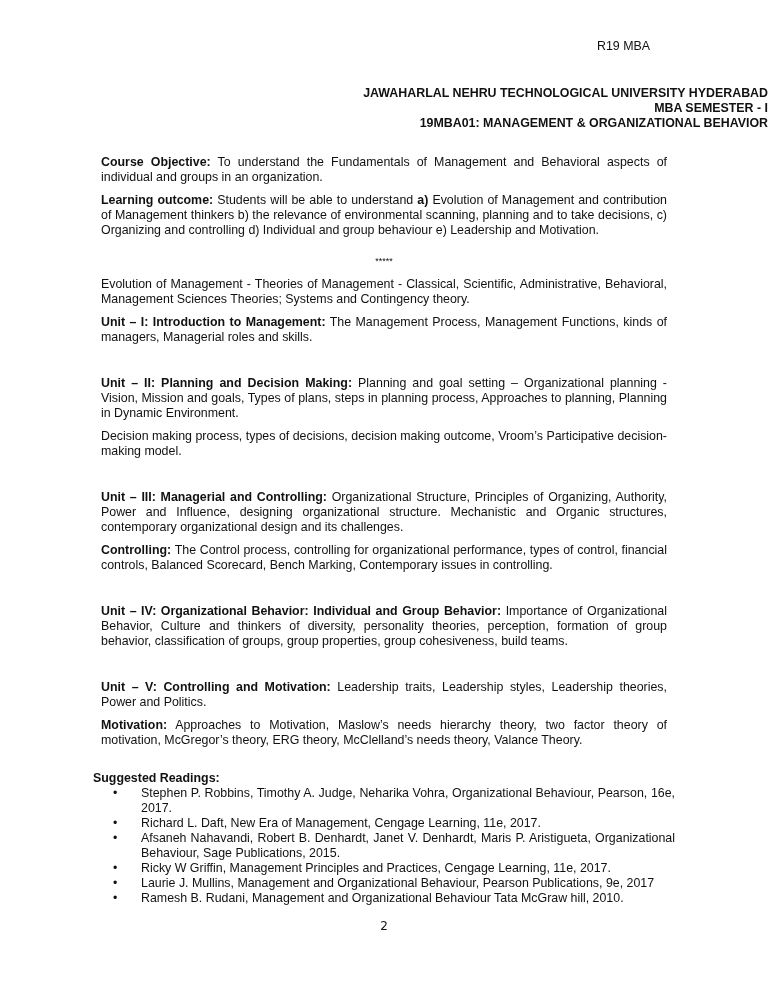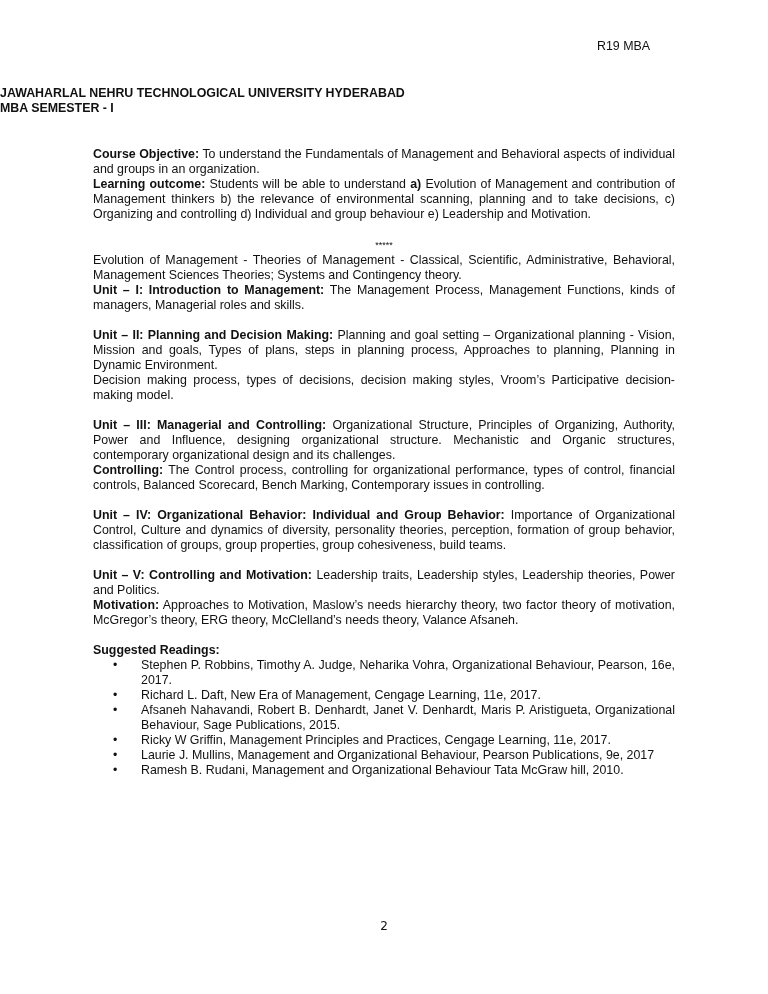--- a/index.html
+++ b/index.html
@@ -1,78 +1,79 @@
 <!DOCTYPE html>
 <html><head>
 <meta charset="utf-8">
 <style>
   html, body { margin: 0; padding: 0; background: #ffffff; }
   body { width: 768px; height: 994px; position: relative; overflow: hidden;
          font-family: "Liberation Sans", sans-serif; color: #111; font-size: 12.4px; }
   .page { position: absolute; left: 0; top: 0; width: 768px; height: 994px; }
   .hdr-right { position: absolute; top: 39px; right: 118px; font-size: 12.4px; }
-  .title-block { position: absolute; top: 86px; left: 0; width: 768px; text-align: left;
+  .title-block { position: absolute; top: 86px; left: 0; width: 768px; text-align: right;
                  font-weight: bold; font-size: 12.4px; line-height: 15px; }
   .content { position: absolute; left: 93px; top: 147px; width: 582px; line-height: 15px; }
-  .para { text-align: justify; margin: 0; }
+  .para { text-align: justify; margin: 8px; }
   .stars { text-align: center; font-size: 9px; line-height: 15px; margin-top: 16px; }
   .gap { height: 15px; }
   b { font-weight: bold; }
   ul { margin: 0; padding: 0; list-style: none; }
   li { position: relative; padding-left: 48px; text-align: justify; line-height: 15px; }
   li .bullet { position: absolute; left: 20px; top: 0; }
   .pagenum { position: absolute; top: 919px; left: 0; width: 768px; text-align: center;
              font-family: "DejaVu Sans", sans-serif; font-size: 12px; }
 </style>
 </head>
 <body>
 
 <div class="page">
 
   <div class="hdr-right">R19 MBA</div>
 
   <div class="title-block">
     <div>JAWAHARLAL NEHRU TECHNOLOGICAL UNIVERSITY HYDERABAD</div>
     <div>MBA SEMESTER - I</div>
+    <div>19MBA01: MANAGEMENT &amp; ORGANIZATIONAL BEHAVIOR</div>
   </div>
 
   <div class="content">
 
     <p class="para"><b>Course Objective:</b><span> To understand the Fundamentals of Management and Behavioral aspects of individual and groups in an organization.</span></p>
 
     <p class="para"><b>Learning outcome:</b><span> Students will be able to understand </span><b>a)</b><span> Evolution of Management and contribution of Management thinkers b) the relevance of environmental scanning, planning and to take decisions, c) Organizing and controlling d) Individual and group behaviour e) Leadership and Motivation.</span></p>
 
     <div class="stars">*****</div>
 
     <div>
       <p class="para">Evolution of Management - Theories of Management - Classical, Scientific, Administrative, Behavioral, Management Sciences Theories; Systems and Contingency theory.</p>
       <p class="para"><b>Unit – I: Introduction to Management:</b><span> The Management Process, Management Functions, kinds of managers, Managerial roles and skills.</span></p>
     </div>
     <div class="gap"></div>
 
     <div>
       <p class="para"><b>Unit – II: Planning and Decision Making:</b><span> Planning and goal setting – Organizational planning - Vision, Mission and goals, Types of plans, steps in planning process, Approaches to planning, Planning in Dynamic Environment.</span></p>
-      <p class="para">Decision making process, types of decisions, decision making styles, Vroom’s Participative decision-making model.</p>
+      <p class="para">Decision making process, types of decisions, decision making outcome, Vroom’s Participative decision-making model.</p>
     </div>
     <div class="gap"></div>
 
     <div>
       <p class="para"><b>Unit – III: Managerial and Controlling:</b><span> Organizational Structure, Principles of Organizing, Authority, Power and Influence, designing organizational structure. Mechanistic and Organic structures, contemporary organizational design and its challenges.</span></p>
       <p class="para"><b>Controlling:</b><span> The Control process, controlling for organizational performance, types of control, financial controls, Balanced Scorecard, Bench Marking, Contemporary issues in controlling.</span></p>
     </div>
     <div class="gap"></div>
 
     <div>
-      <p class="para"><b>Unit – IV: Organizational Behavior: Individual and Group Behavior:</b><span> Importance of Organizational Control, Culture and dynamics of diversity, personality theories, perception, formation of group behavior, classification of groups, group properties, group cohesiveness, build teams.</span></p>
+      <p class="para"><b>Unit – IV: Organizational Behavior: Individual and Group Behavior:</b><span> Importance of Organizational Behavior, Culture and thinkers of diversity, personality theories, perception, formation of group behavior, classification of groups, group properties, group cohesiveness, build teams.</span></p>
     </div>
     <div class="gap"></div>
 
     <div>
       <p class="para"><b>Unit – V: Controlling and Motivation:</b><span> Leadership traits, Leadership styles, Leadership theories, Power and Politics.</span></p>
-      <p class="para"><b>Motivation:</b><span> Approaches to Motivation, Maslow’s needs hierarchy theory, two factor theory of motivation, McGregor’s theory, ERG theory, McClelland’s needs theory, Valance Afsaneh.</span></p>
+      <p class="para"><b>Motivation:</b><span> Approaches to Motivation, Maslow’s needs hierarchy theory, two factor theory of motivation, McGregor’s theory, ERG theory, McClelland’s needs theory, Valance Theory.</span></p>
     </div>
     <div class="gap"></div>
 
     <div>
       <b>Suggested Readings:</b>
       <ul>
         <li><span class="bullet">•</span><span>Stephen P. Robbins, Timothy A. Judge, Neharika Vohra, Organizational Behaviour, Pearson, 16e, 2017.</span></li>
         <li><span class="bullet">•</span><span>Richard L. Daft, New Era of Management, Cengage Learning, 11e, 2017.</span></li>
         <li><span class="bullet">•</span><span>Afsaneh Nahavandi, Robert B. Denhardt, Janet V. Denhardt, Maris P. Aristigueta, Organizational Behaviour, Sage Publications, 2015.</span></li>
         <li><span class="bullet">•</span><span>Ricky W Griffin, Management Principles and Practices, Cengage Learning, 11e, 2017.</span></li>

